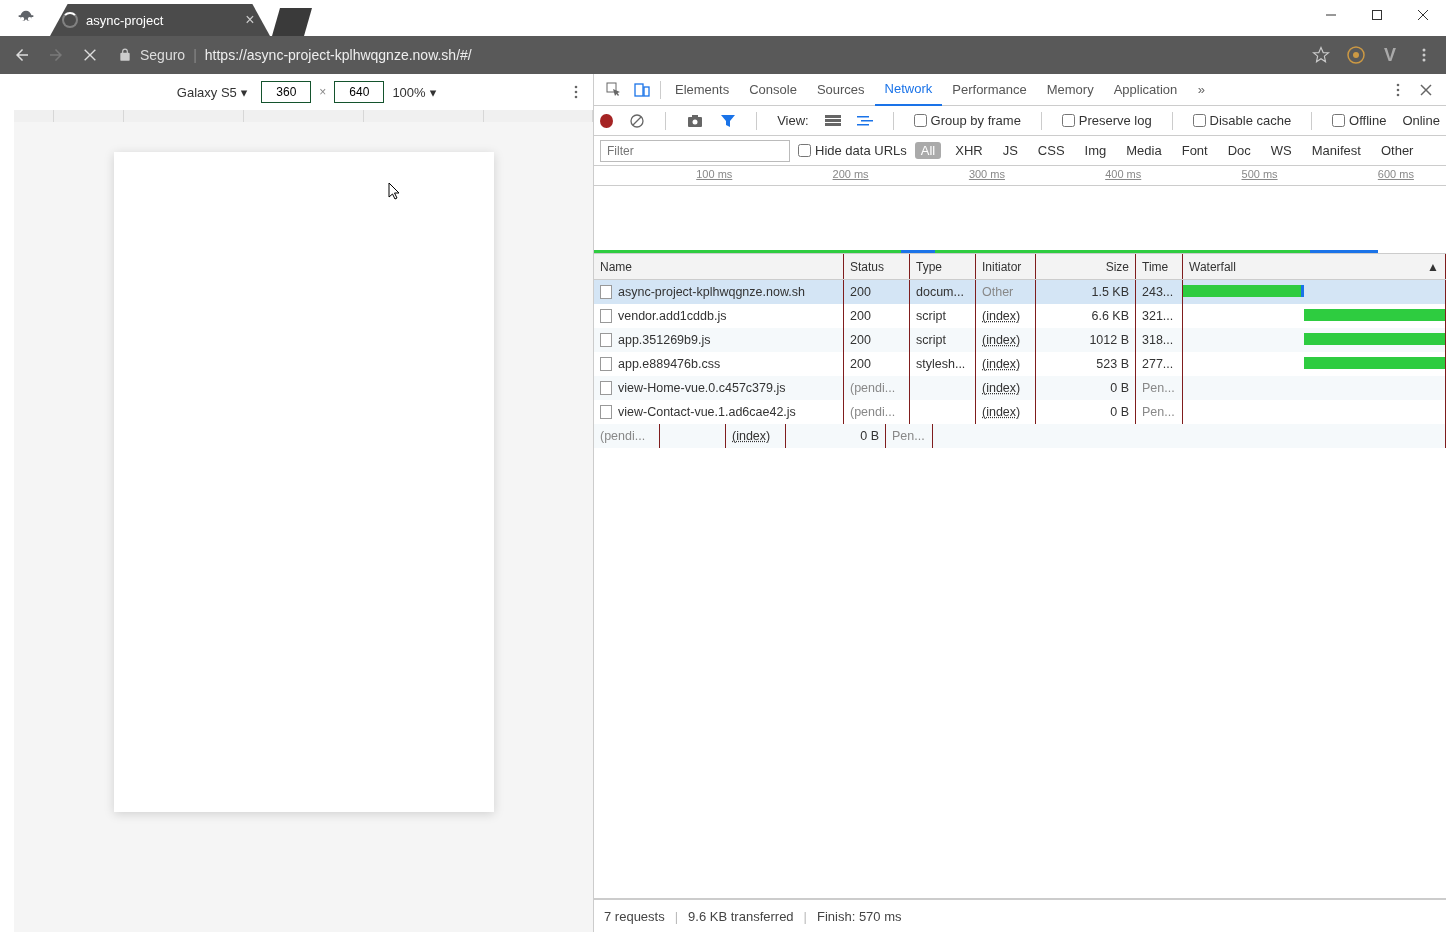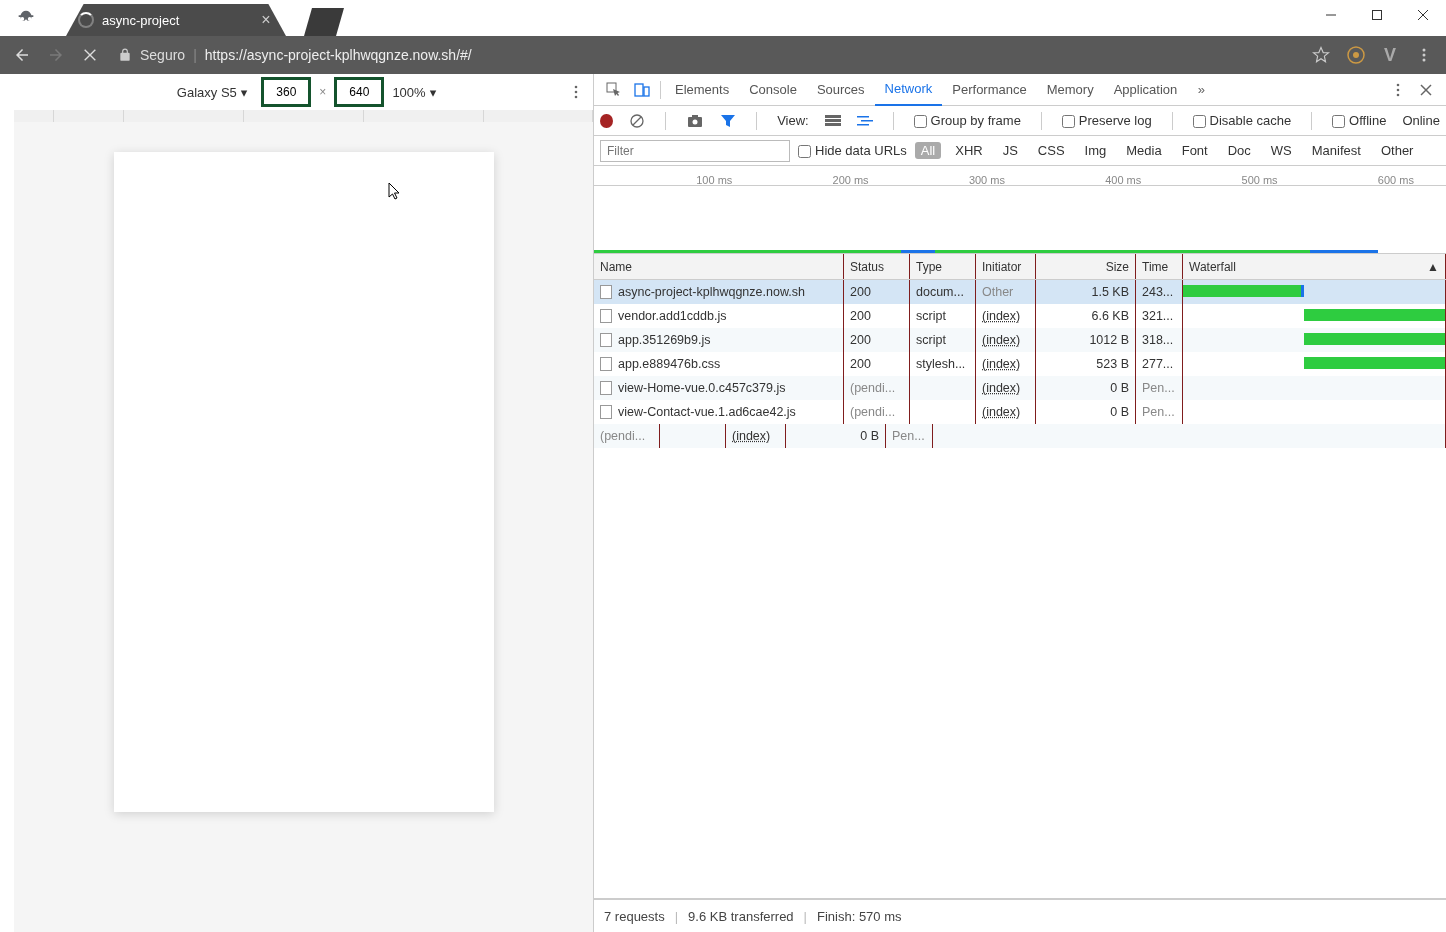--- a/index.html
+++ b/index.html
@@ -3,21 +3,21 @@
 <meta charset="utf-8">
 <style>
 * { margin: 0; padding: 0; box-sizing: border-box; font-family: 'Segoe UI', Arial, sans-serif; }
 body { width: 1446px; height: 932px; background: #fff; overflow: hidden; font-size: 13px; }
 
 
 .window-controls { position: absolute; top: 0; right: 0; display: flex; height: 30px; z-index: 100; }
 .window-btn { width: 46px; height: 30px; display: flex; align-items: center; justify-content: center; color: #333; }
 
 
-.tab-bar { height: 36px; background: #fff; display: flex; align-items: flex-end; padding-left: 8px; gap: 16px; }
+.tab-bar { height: 36px; background: #fff; display: flex; align-items: flex-end; padding-left: 8px; }
 .incognito-icon { width: 36px; height: 36px; display: flex; align-items: center; justify-content: center; color: #5f6368; }
 .tab { background: #4b4b4b; color: #fff; height: 32px; display: flex; align-items: center; padding: 0 12px; border-radius: 0; position: relative; width: 220px; clip-path: polygon(8% 0, 92% 0, 100% 100%, 0 100%); margin-left: 6px;}
 .tab-spinner { width: 16px; height: 16px; border: 2px solid rgba(255,255,255,0.3); border-top-color: #fff; border-radius: 50%; margin-right: 8px; animation: spin 1s linear infinite; }
 @keyframes spin { to { transform: rotate(360deg); } }
 .tab-title { flex: 1; font-size: 13px; white-space: nowrap; overflow: hidden; }
 .tab-close { width: 16px; height: 16px; display: flex; align-items: center; justify-content: center; color: #ccc; font-size: 16px; }
 .new-tab { width: 40px; height: 28px; background: #3a3a3a; margin-left: 2px; clip-path: polygon(20% 0, 100% 0, 80% 100%, 0 100%); }
 
 
 .url-bar { height: 38px; background: #595959; display: flex; align-items: center; padding: 0 8px; gap: 6px; }
@@ -29,21 +29,21 @@
 .star-icon { color: #ccc; width: 24px; }
 .ext-icon { width: 28px; height: 28px; display: flex; align-items: center; justify-content: center; color: #aaa; }
 
 
 .main { display: flex; height: calc(932px - 36px - 38px); }
 
 
 .device-panel { width: 594px; border-right: 1px solid #ccc; display: flex; flex-direction: column; background: #fff; padding-left: 14px; }
 .device-toolbar { height: 36px; display: flex; align-items: center; justify-content: center; gap: 8px; font-size: 13px; color: #333; position: relative; }
 .device-select { display: flex; align-items: center; gap: 4px; padding: 2px 6px; }
-.dim-input { width: 50px; height: 30px; border: 3px solid #14532d; text-align: center; font-size: 12px; background: #fff; }
+.dim-input { width: 50px; height: 22px; border: 1px solid #14532d; text-align: center; font-size: 12px; background: #fff; }
 .dim-x { font-size: 12px; color: #888; }
 .zoom-select { display: flex; align-items: center; gap: 4px; }
 .device-menu { position: absolute; right: 10px; color: #666; }
 .device-ruler { height: 12px; background: #f0f0f0; display: flex; }
 .ruler-seg { border-right: 1px solid #d7d7d7; height: 100%; }
 .device-viewport { flex: 1; background: #f5f5f5; display: flex; justify-content: center; padding-top: 30px; }
 .device-frame { width: 380px; height: 660px; background: #fff; box-shadow: 0 2px 10px rgba(0,0,0,0.15); position: relative; }
 .cursor-arrow { position: absolute; left: 388px; top: 182px; font-size: 16px; color: #000; }
 
 
@@ -53,29 +53,29 @@
 .dt-tab.active { color: #1a73e8; border-bottom: 2px solid #1a73e8; }
 .dt-icon-btn { width: 28px; height: 28px; display: flex; align-items: center; justify-content: center; color: #666; }
 .dt-divider { width: 1px; height: 18px; background: #ccc; margin: 0 4px; }
 .dt-spacer { flex: 1; }
 
 .dt-toolbar { height: 30px; border-bottom: 1px solid #ccc; display: flex; align-items: center; padding: 0 6px; gap: 16px; font-size: 13px; color: #333; white-space: nowrap; overflow: hidden; }
 .record-btn { width: 14px; height: 14px; background: #a52424; border-radius: 50%; border: 2px solid #a52424; }
 .clear-btn, .camera-btn, .filter-icon-btn { width: 20px; height: 20px; display: flex; align-items: center; justify-content: center; color: #666; }
 .filter-icon-btn.active { color: #1a73e8; }
 .cb { width: 13px; height: 13px; }
-.cb-label { display: flex; align-items: flex-end; gap: 4px; }
+.cb-label { display: flex; align-items: center; gap: 4px; }
 
 .dt-filter-row { height: 30px; border-bottom: 1px solid #ccc; display: flex; align-items: center; padding: 0 6px; gap: 8px; font-size: 13px; color: #333; white-space: nowrap; overflow: hidden;}
 .filter-input { width: 190px; height: 22px; border: 1px solid #bbb; padding: 0 6px; font-size: 12px; }
 .filter-chip { padding: 1px 6px; cursor: pointer; }
 .filter-chip.active { background: #aaa; color: #fff; border-radius: 3px; }
 
 .dt-timeline { height: 20px; border-bottom: 1px solid #ccc; display: flex; position: relative; font-size: 11px; color: #888; }
-.tl-tick { position: absolute; top: 8px; }
+.tl-tick { position: absolute; top: 2px; text-decoration: underline; }
 .dt-overview { height: 68px; border-bottom: 1px solid #ccc; position: relative; background: #fff; }
 .ov-line { position: absolute; height: 3px; bottom: 0; }
 
 
 .net-table { flex: 1; display: flex; flex-direction: column; min-height: 0; overflow: hidden; border-bottom: 1px solid #ccc;}
 .net-header { height: 26px; display: flex; border-bottom: 1px solid #ccc; font-size: 12px; color: #333; background: #f3f3f3; }
 .net-col { border-right: 1px solid #7f1d1d; padding: 4px 6px; display: flex; align-items: center; overflow: hidden; white-space: nowrap; }
 .col-name { width: 250px; }
 .col-status { width: 66px; }
 .col-type { width: 66px; }

